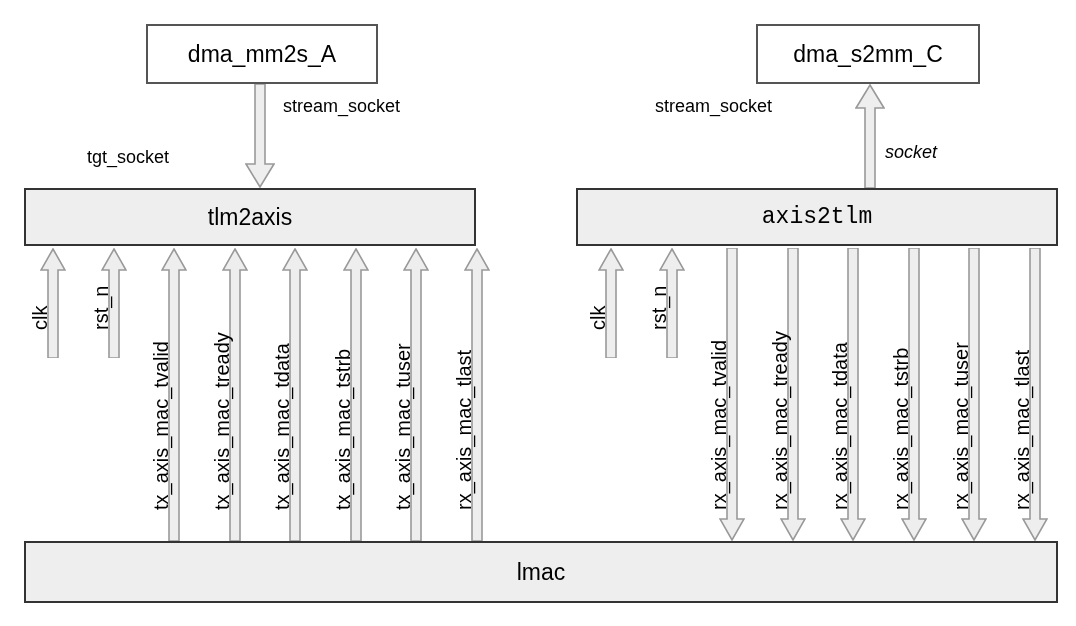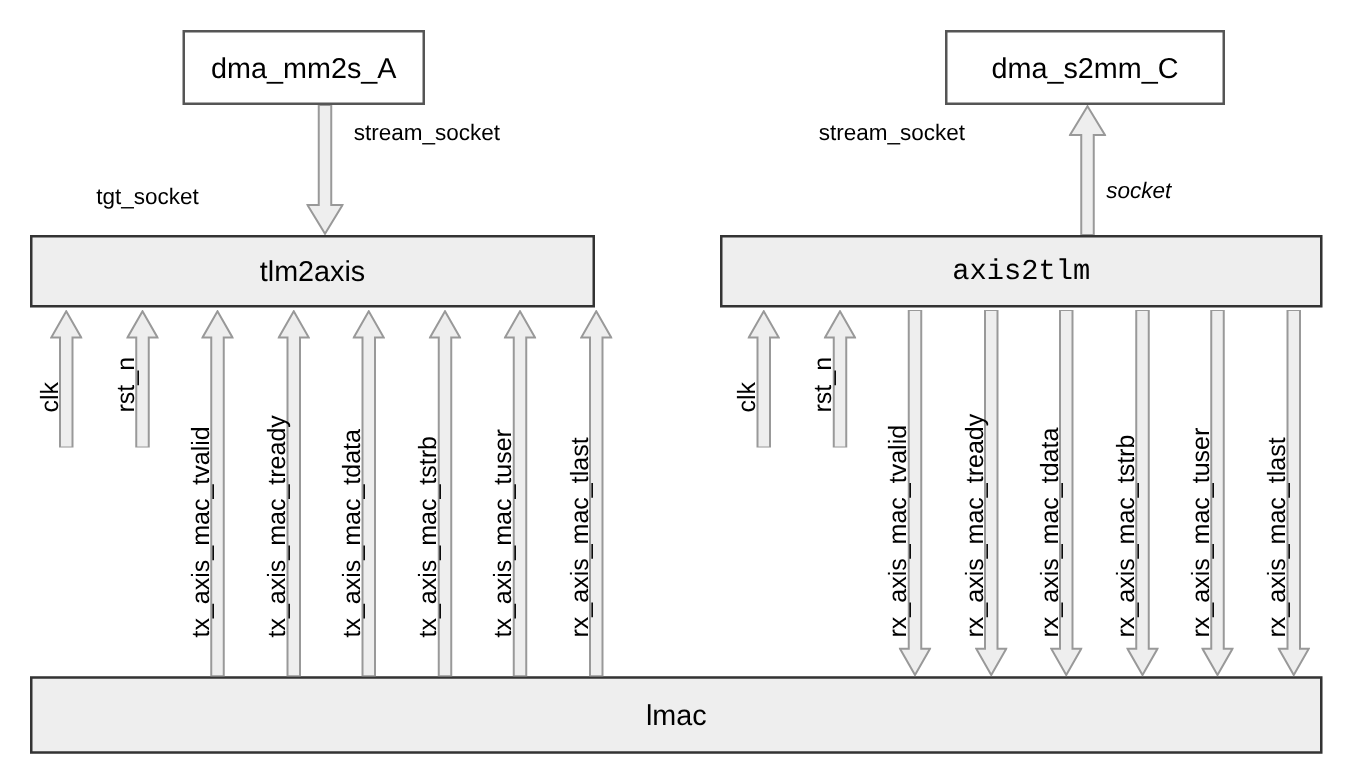--- a/index.html
+++ b/index.html
@@ -52,21 +52,21 @@
   .arrow{
     position:absolute;
   }
   .arrow svg{ display:block; }
 </style>
 </head>
 <body>
 
 <div id="canvas">
 
-  <div class="box white" style="left:146px; top:24px; width:194px; height:60px;">
+  <div class="box white" style="left:146px; top:24px; width:232px; height:60px;">
     <span>dma_mm2s_A</span>
   </div>
 
   <div class="box white" style="left:756px; top:24px; width:224px; height:60px;text-align:right;">
     <span>dma_s2mm_C</span>
   </div>
 
   <div class="box grey" style="left:24px; top:188px; width:452px; height:58px;">
     <span>tlm2axis</span>
   </div>
@@ -86,21 +86,21 @@
   </div>
 
   <div class="arrow" style="left:855px; top:84px;">
     <svg width="30" height="104" viewBox="0 0 30 104">
       <path d="M15,1 L29,24 L20,24 L20,104 L10,104 L10,24 L1,24 Z" fill="#eeeeee" stroke="#999999" stroke-width="1.6" stroke-linejoin="miter"></path>
     </svg>
   </div>
 
   <div class="label" style="left:283px; top:97px;">stream_socket</div>
 
-  <div class="label" style="left:77px; top:148px;">tgt_socket</div>
+  <div class="label" style="left:87px; top:148px;">tgt_socket</div>
 
   <div class="label" style="left:655px; top:97px;">stream_socket</div>
 
   <div class="label" style="left:885px; top:143px;font-style:italic;">socket</div>
 
   <div id="signal-layer">
       <div class="arrow" style="left: 40px; top: 248px;">
         <svg width="26" height="110" viewBox="0 0 26 110">
           <path d="M13,1 L25,22 L18,22 L18,110 L8,110 L8,22 L1,22 Z" fill="#eeeeee" stroke="#999999" stroke-width="1.6" stroke-linejoin="miter"></path>
         </svg>

